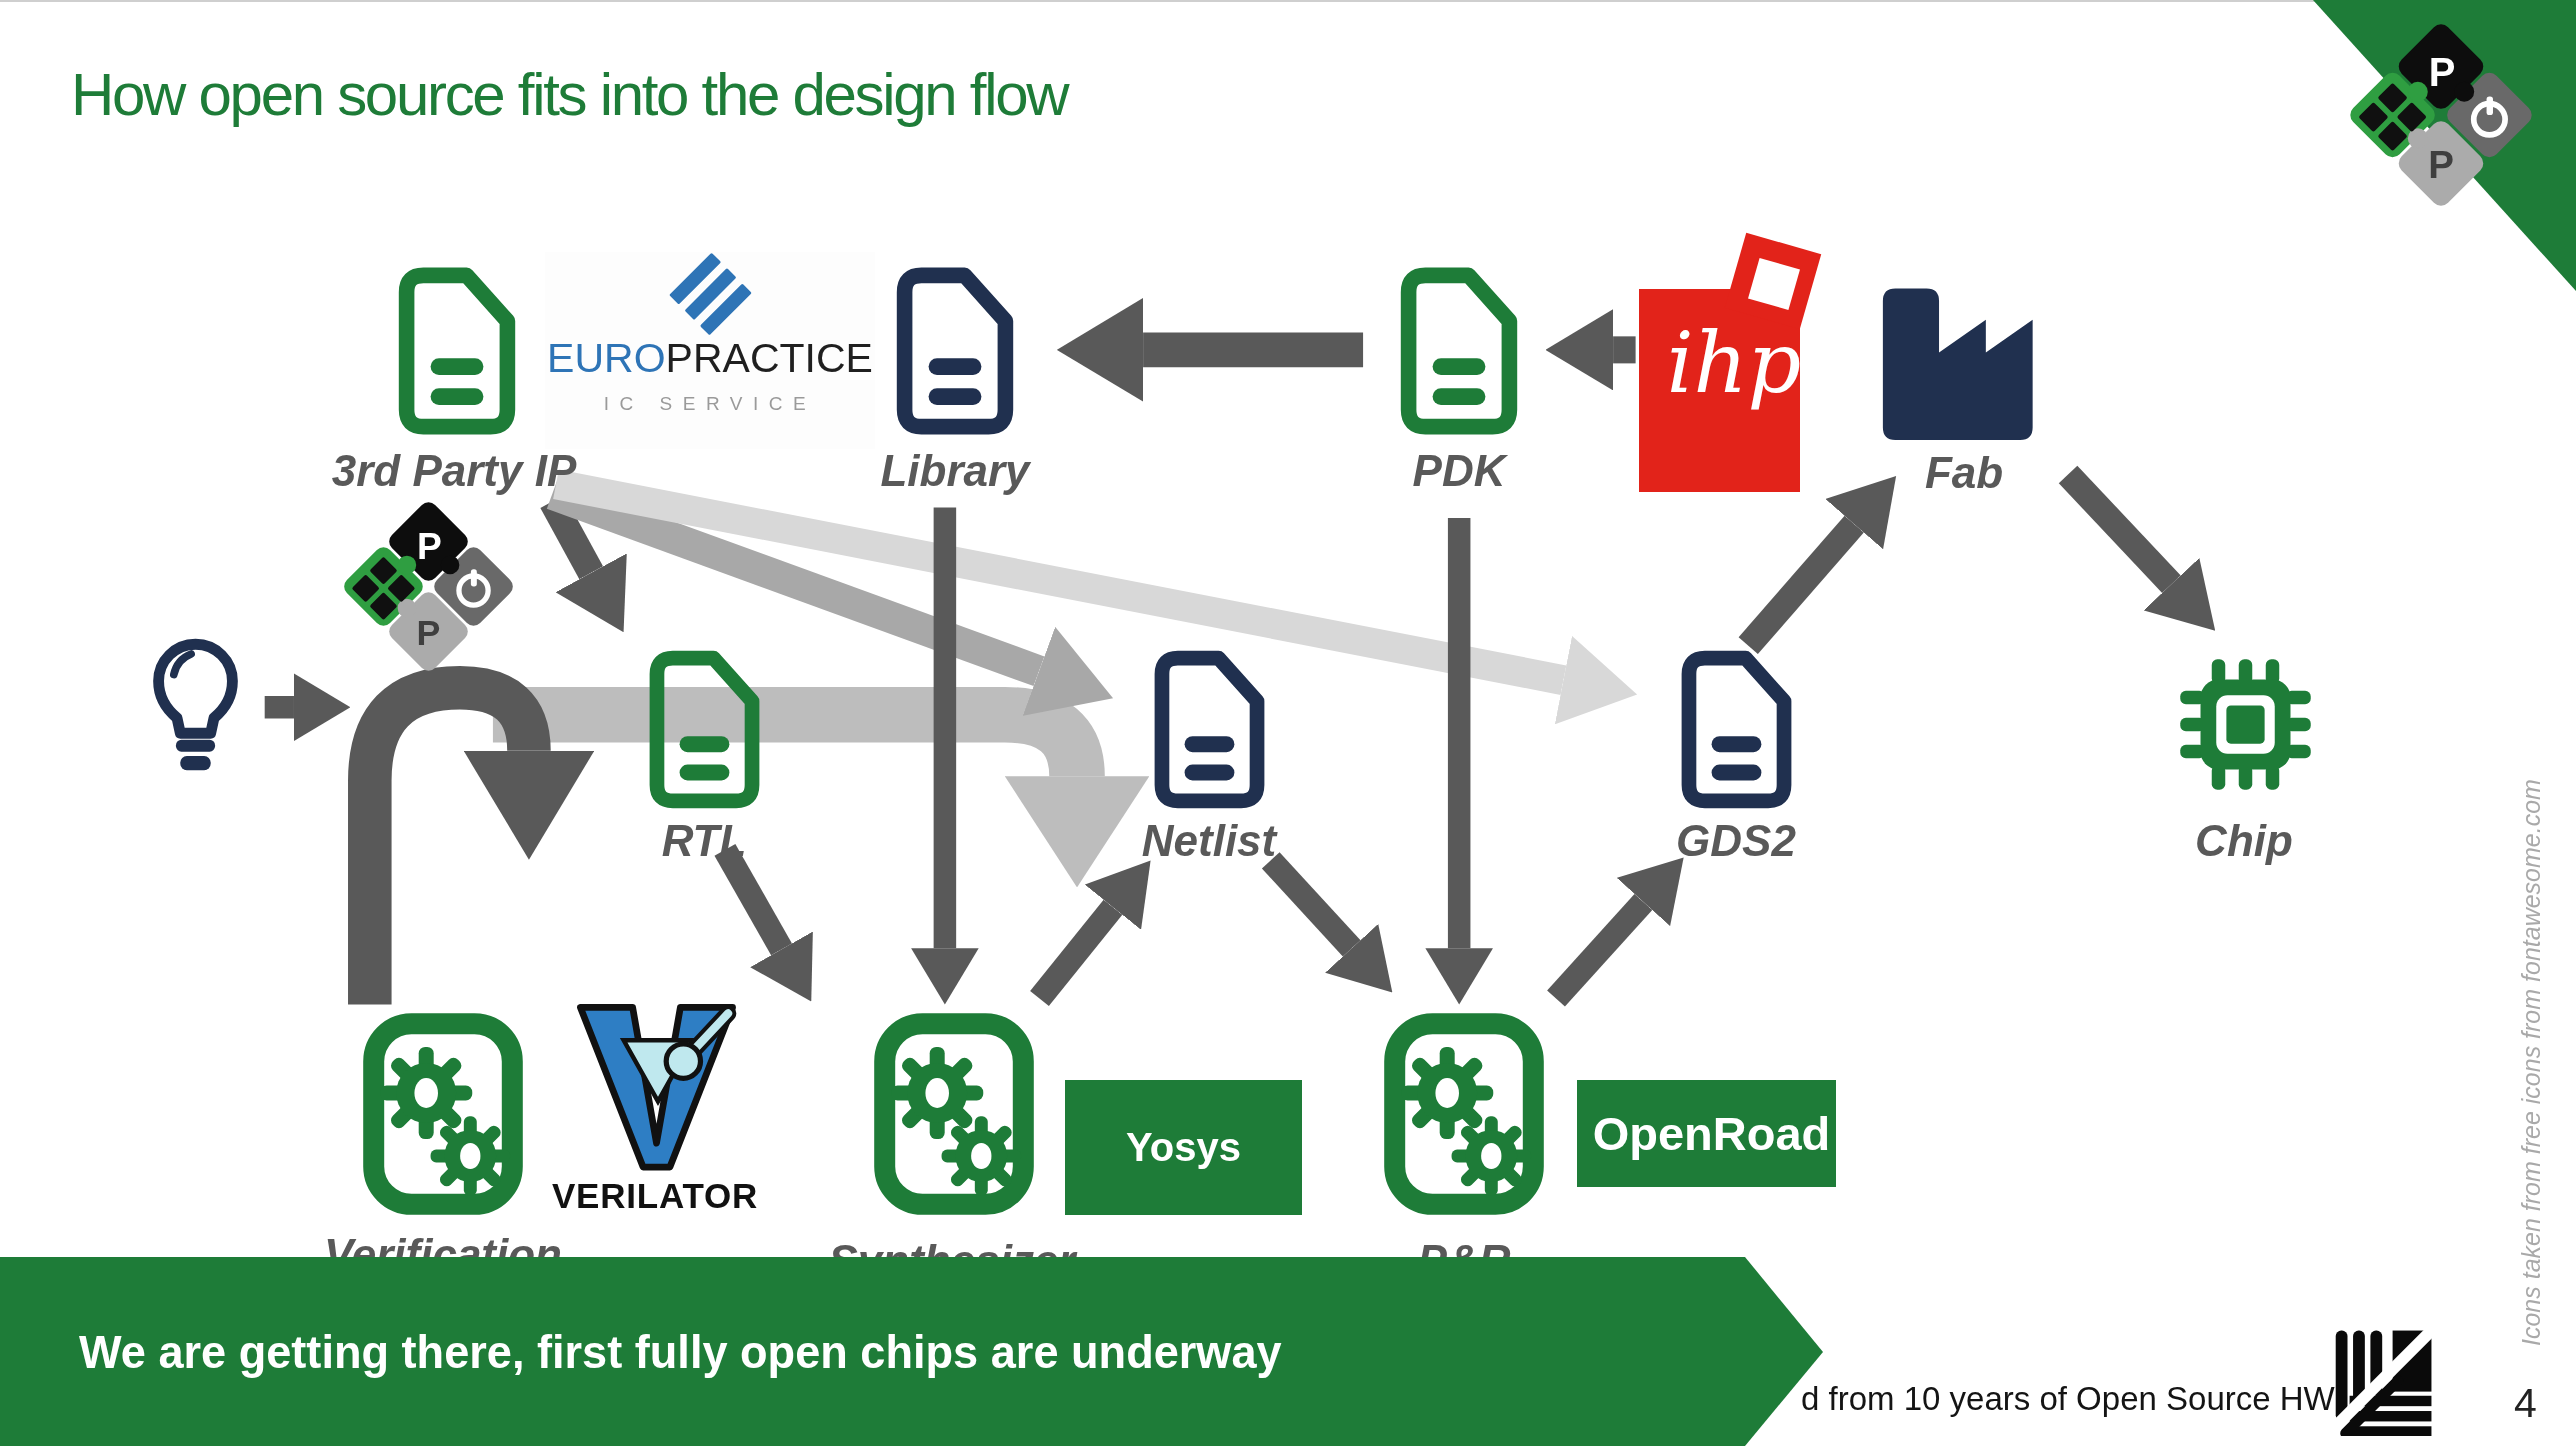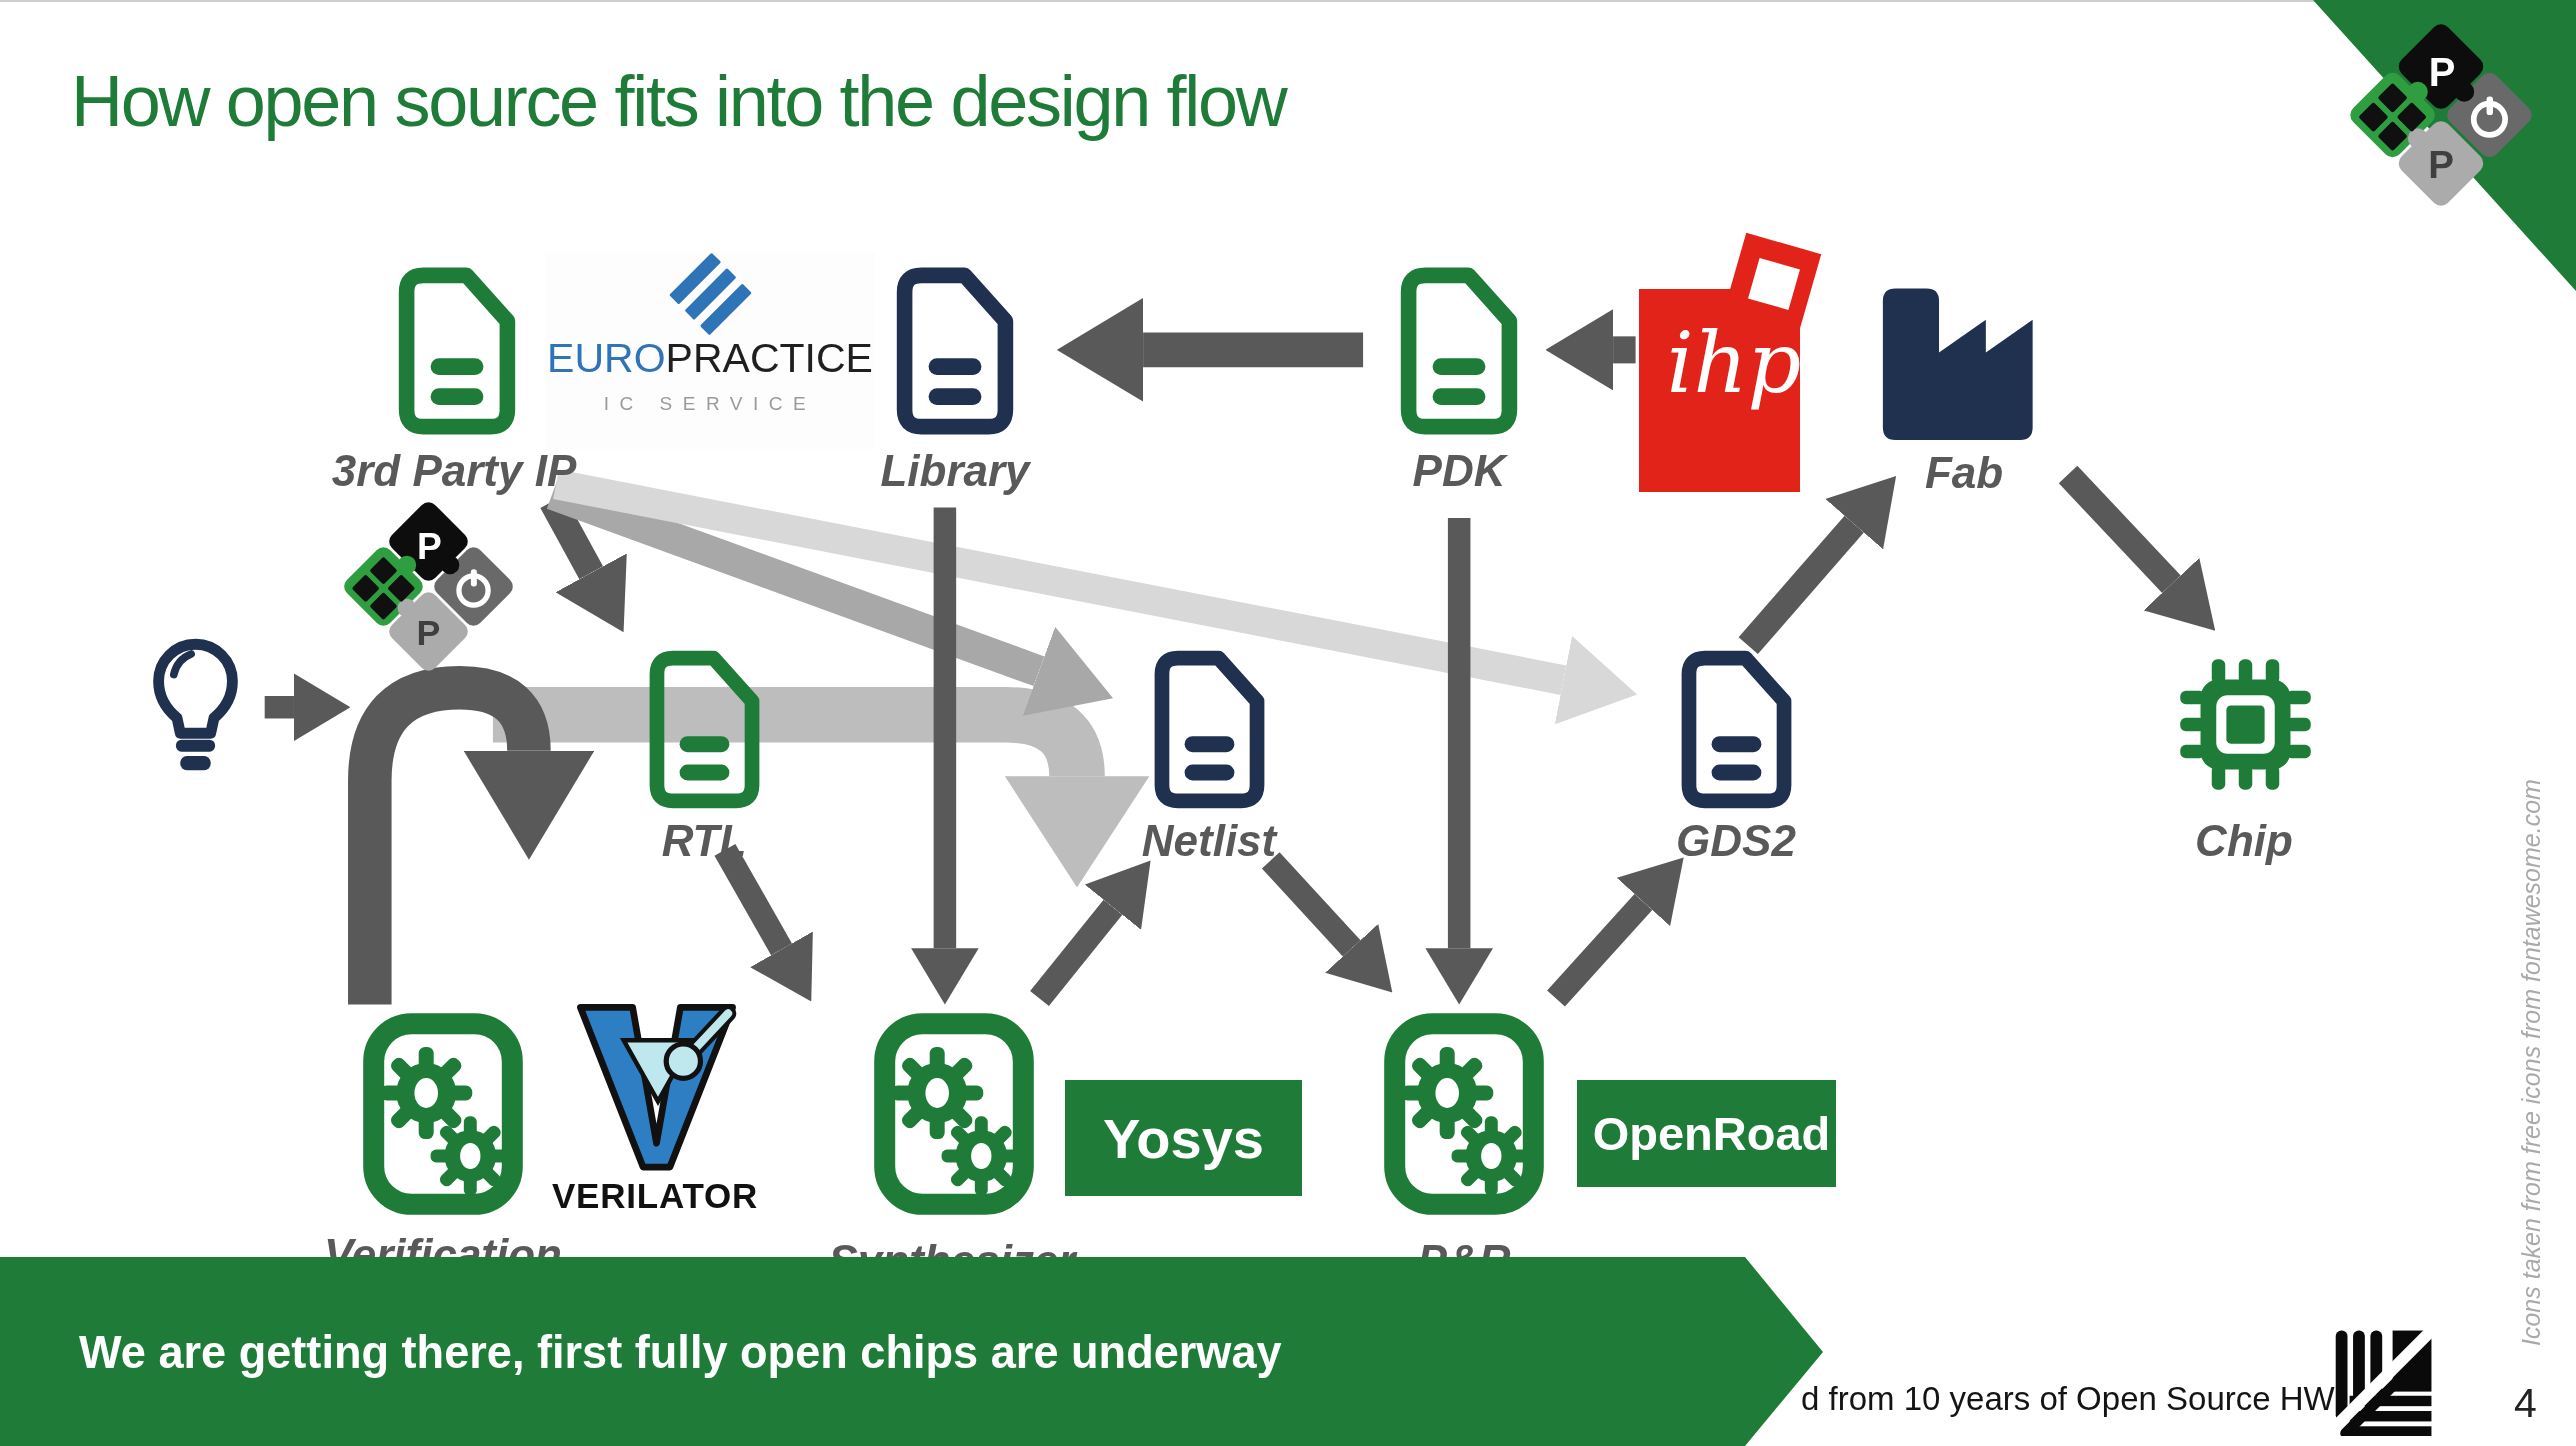--- a/index.html
+++ b/index.html
@@ -1,20 +1,20 @@
 <!DOCTYPE html>
 <html style="font-size:12px"><head>
 <meta charset="utf-8">
 <style>
   html,body{margin:0;padding:0;background:#e8e8e8;}
   #slide{position:relative;width:2576px;height:1446px;background:#ffffff;overflow:hidden;
          font-family:"Liberation Sans",sans-serif;}
   .abs{position:absolute;}
   #top-hairline{left:0;top:0;width:2576px;height:2.3px;background:#cfcfcf;}
-  #page-title{left:71px;top:60px;font-size:72px;letter-spacing:-2.3px;color:#1e7c38;white-space:nowrap;}
+  #page-title{left:71px;top:60px;font-size:60px;letter-spacing:-2.3px;color:#1e7c38;white-space:nowrap;}
   #arrow-layer{left:0;top:0;width:2576px;height:1446px;}
   .lbl{position:absolute;transform:translateX(-50%);font-weight:bold;font-style:italic;
        color:#595959;font-size:44px;white-space:nowrap;}
   .icon{position:absolute;}
   .file-green{color:#1e7c38;}
   .file-navy{color:#20304f;}
   
   #corner-triangle{left:2313px;top:0;width:263px;height:291px;background:#1e7c38;
                    clip-path:polygon(0 0,100% 0,100% 100%);}
   
@@ -27,21 +27,21 @@
   
   #ihp-logo{left:1639px;top:242px;width:193px;height:249px;background:#ffffff;}
   #ihp-red-body{position:absolute;left:0;top:47px;width:161px;height:203px;background:#e2231a;}
   #ihp-script{position:absolute;left:0;top:72px;width:190px;text-align:center;
       font-family:"DejaVu Serif",serif;font-style:italic;font-size:84px;color:#ffffff;}
   #ihp-square-outer{position:absolute;left:95px;top:0;width:78px;height:78px;background:#e2231a;transform:rotate(16deg);}
   #ihp-square-inner{position:absolute;left:114px;top:21px;width:42px;height:42px;background:#ffffff;transform:rotate(16deg);}
   
   .tool-badge{position:absolute;background:#1e7c38;color:#ffffff;font-weight:bold;
       display:flex;align-items:center;justify-content:center;white-space:nowrap;}
-  #yosys-badge{left:1065px;top:1080px;width:237px;height:116px;font-size:56px;}
+  #yosys-badge{left:1065px;top:1080px;width:237px;height:135px;font-size:40px;}
   #openroad-badge{left:1577px;top:1080px;width:249px;height:107px;font-size:47px;padding-left:10px;}
   
   #verilator-wordmark{left:655px;top:1176px;transform:translateX(-50%);font-size:35px;
       font-weight:bold;color:#111;letter-spacing:0.8px;white-space:nowrap;}
   
   #banner{left:0;top:1257px;width:1823px;height:189px;background:#1e7c38;
       clip-path:polygon(0 0,1745px 0,1823px 95px,1745px 100%,0 100%);
       display:flex;align-items:center;}
   #banner-text{margin-left:79px;color:#ffffff;font-weight:bold;font-size:47px;
       transform:scaleX(.96);transform-origin:left center;white-space:nowrap;}

